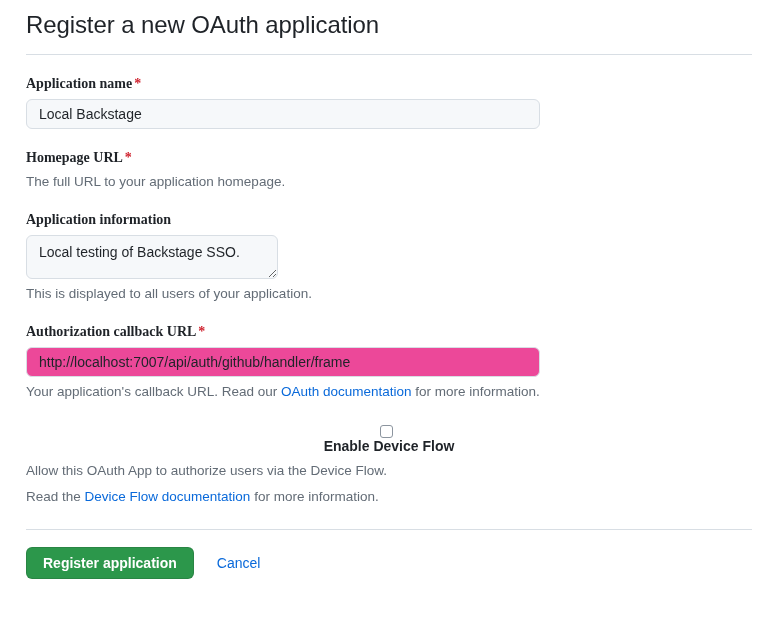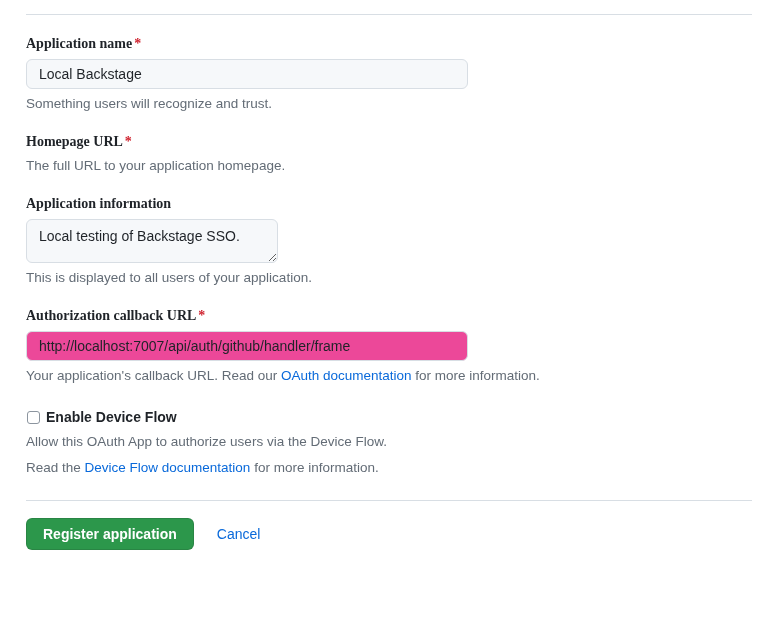--- a/index.html
+++ b/index.html
@@ -65,21 +65,21 @@
   }
   .note a, .link {
     color: #0969da;
     text-decoration: none;
   }
 
   
   .text-input {
     display: block;
     box-sizing: border-box;
-    width: 442px;
+    width: 514px;
     height: 30px;
     padding: 5px 12px;
     font-family: "Liberation Sans", sans-serif;
     font-size: 14px;
     line-height: 20px;
     color: #1f2328;
     background-color: #f6f8fa;
     border: 1px solid #d8dee4;
     border-radius: 6px;
     outline: none;
@@ -105,20 +105,21 @@
     overflow: hidden;
   }
 
   
   .checkbox-block {
     margin-top: 24px;
   }
   .checkbox-row {
     display: flex;
     align-items: center;
+    flex-direction: column;
   }
   .checkbox {
     -webkit-appearance: none;
     appearance: none;
     width: 13px;
     height: 13px;
     margin: 0 6px 0 1px;
     border: 1px solid #8c959f;
     border-radius: 3px;
     background: #ffffff;
@@ -170,28 +171,28 @@
     text-decoration: none;
     margin-left: 23px;
     cursor: pointer;
   }
 </style>
 </head>
 <body>
 
 <div class="page">
 
+  <h1 class="page-title">Register a new OAuth application</h1>
   <hr class="title-rule">
 
   <div class="field">
     <label class="field-label">
       <span>Application name</span><span class="req">*</span>
     </label>
     <input class="text-input" type="text" value="Local Backstage" style="">
-    <div class="note">Something users will recognize and trust.</div>
   </div>
 
   <div class="field">
     <label class="field-label">
       <span>Homepage URL</span><span class="req">*</span>
     </label>
     <div class="note">The full URL to your application homepage.</div>
   </div>
 
   <div class="field">

